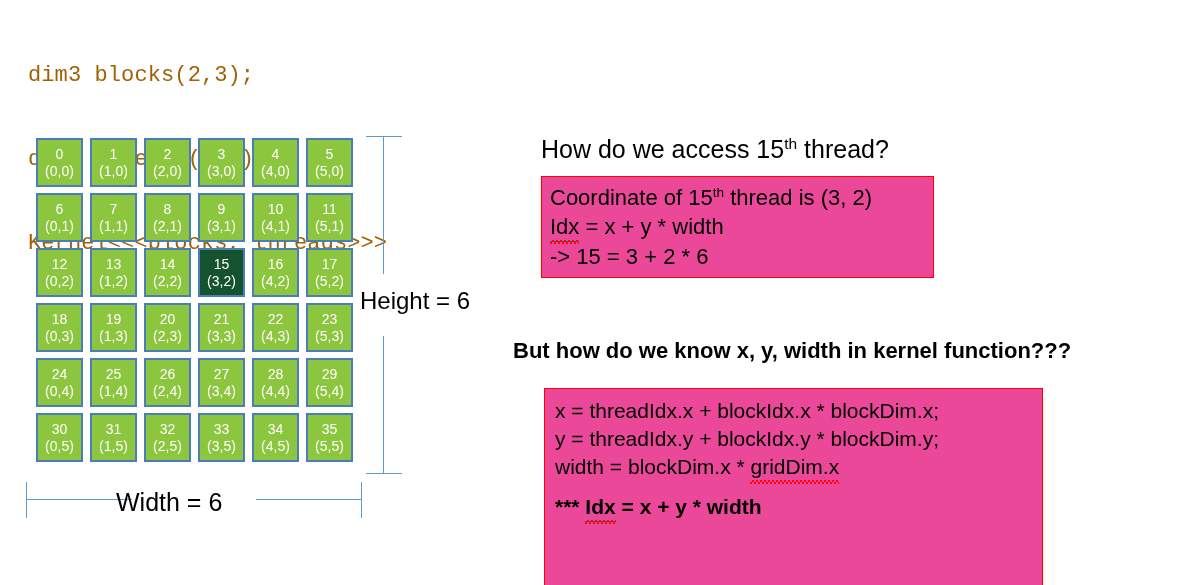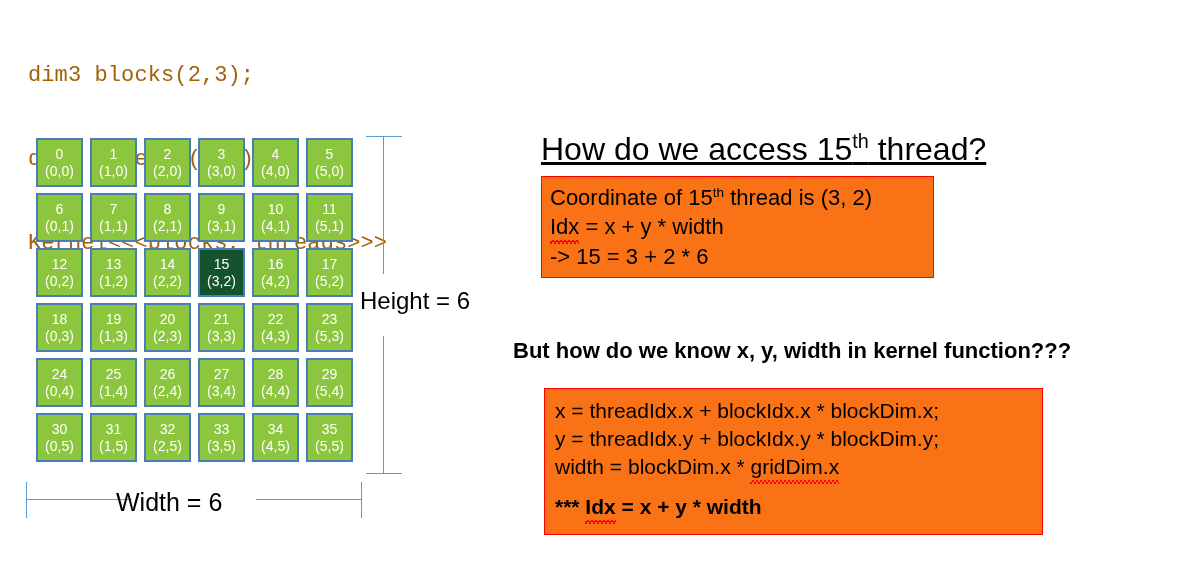--- a/index.html
+++ b/index.html
@@ -126,35 +126,34 @@
     font-size: 25px;
     line-height: 30px;
     white-space: nowrap;
   }
 
   
   #question-1 {
     position: absolute;
     left: 541px;
     top: 134px;
-    font-size: 32px;
+    font-size: 25px;
     line-height: 30px;
     white-space: nowrap;
-    text-decoration: underline;
   }
   sup {
     font-size: 0.62em;
     vertical-align: super;
     line-height: 0;
   }
 
   .red-box {
     position: absolute;
     border: 1px solid #FF0000;
-    background: #f97316;
+    background: #ec4899;
     box-sizing: border-box;
   }
   #answer-box {
     left: 541px;
     top: 176px;
     width: 393px;
     height: 102px;
     padding: 6px 0 0 8px;
   }
   #answer-box .line {
@@ -171,21 +170,21 @@
     font-size: 22px;
     line-height: 28px;
     font-weight: bold;
     white-space: nowrap;
   }
 
   #code-box {
     left: 544px;
     top: 388px;
     width: 499px;
-    height: 147px;
+    height: 198px;
     padding: 8px 6px 0 10px;
   }
   #code-box .line {
     display: block;
     font-size: 21px;
     line-height: 28px;
     white-space: nowrap;
   }
   #code-box .line.spacer { height: 12px; line-height: 12px; }
   #code-box .line.bold { font-weight: bold; }

